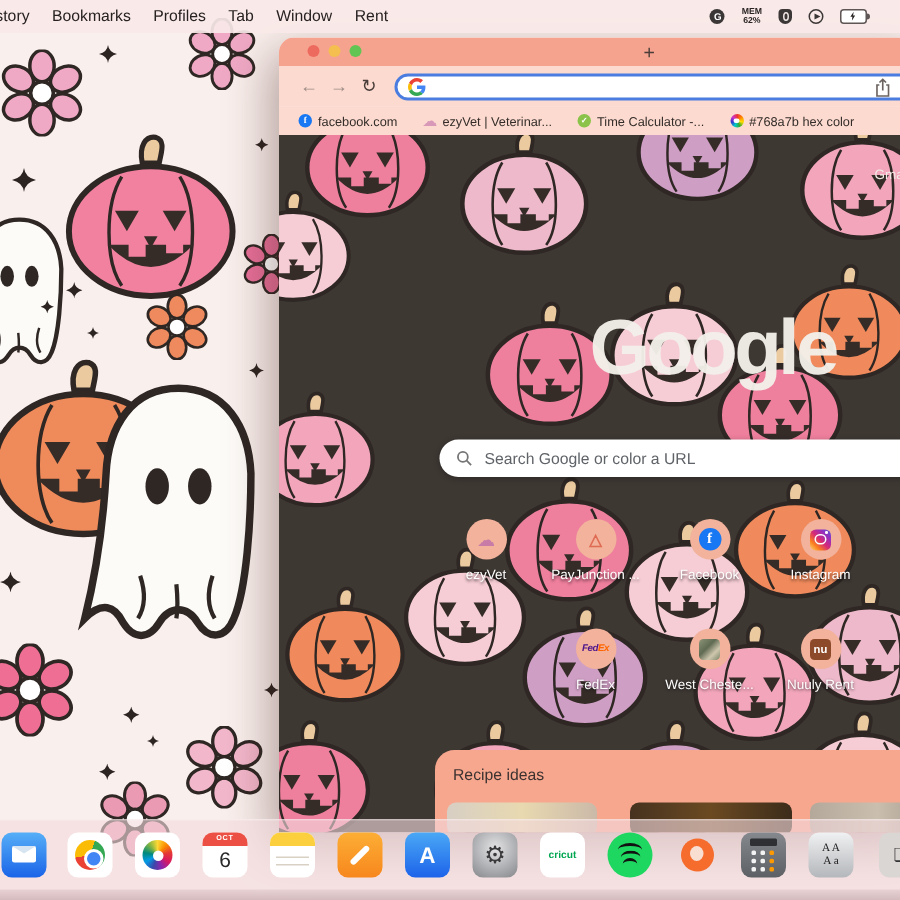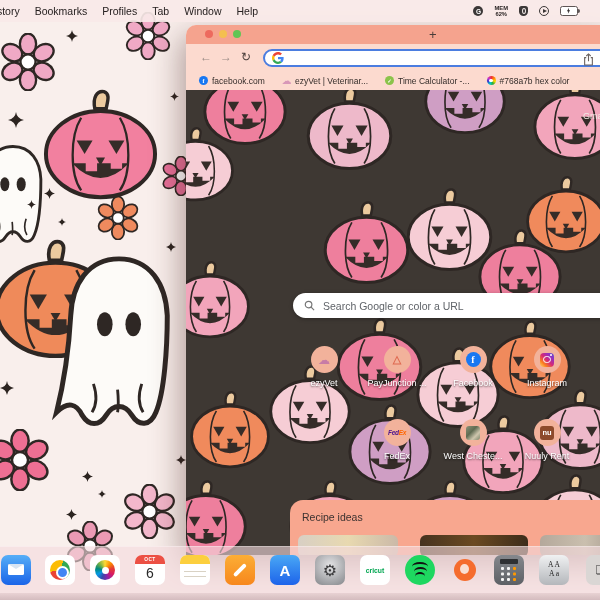--- a/index.html
+++ b/index.html
@@ -195,21 +195,21 @@
   <use href="#spark" x="176" y="455" width="10" height="10"></use>
 </svg>
 
 <div class="menubar">
   <div class="menu-items">
     <span>History</span>
     <span>Bookmarks</span>
     <span>Profiles</span>
     <span>Tab</span>
     <span>Window</span>
-    <span>Help</span>
+    <span>Rent</span>
   </div>
   <div class="menu-right">
     <span class="st-circ">G</span>
     <span class="mem"><span>MEM</span><br><span>62%</span></span>
     <span class="shield"></span>
     <span class="playc"></span>
     <span class="battery">
         <span class="bolt"></span>
       </span>
   </div>
@@ -286,20 +286,21 @@
       <use href="#pumpkin" x="272" y="324" width="90" height="82" style="color:#f2a5bb"></use>
       <use href="#pumpkin" x="348" y="298" width="92" height="84" style="color:#eeb9ca"></use>
       <use href="#pumpkin" x="0" y="300" width="88" height="80" style="color:#f08a5c"></use>
       <use href="#pumpkin" x="-25" y="389" width="90" height="82" style="color:#ee7f9d"></use>
       <use href="#pumpkin" x="99" y="389" width="90" height="82" style="color:#f2a5bb"></use>
       <use href="#pumpkin" x="219" y="389" width="90" height="82" style="color:#cf9ec4"></use>
       <use href="#pumpkin" x="343" y="383" width="92" height="84" style="color:#f6cdd5"></use>
     </svg>
 
     <span class="gmail">Gmail</span>
+    <div class="glogo">Google</div>
 
     <div class="searchbar">
       <svg width="11" height="11" viewBox="0 0 12 12">
         <circle cx="5" cy="5" r="3.6" fill="none" stroke="#757575" stroke-width="1.3"></circle>
         <line x1="7.8" y1="7.8" x2="11" y2="11" stroke="#757575" stroke-width="1.3"></line>
       </svg>
       <span class="search-txt">Search Google or color a URL</span>
     </div>
 
     <div class="shortcut" style="left:98px;top:256px">

